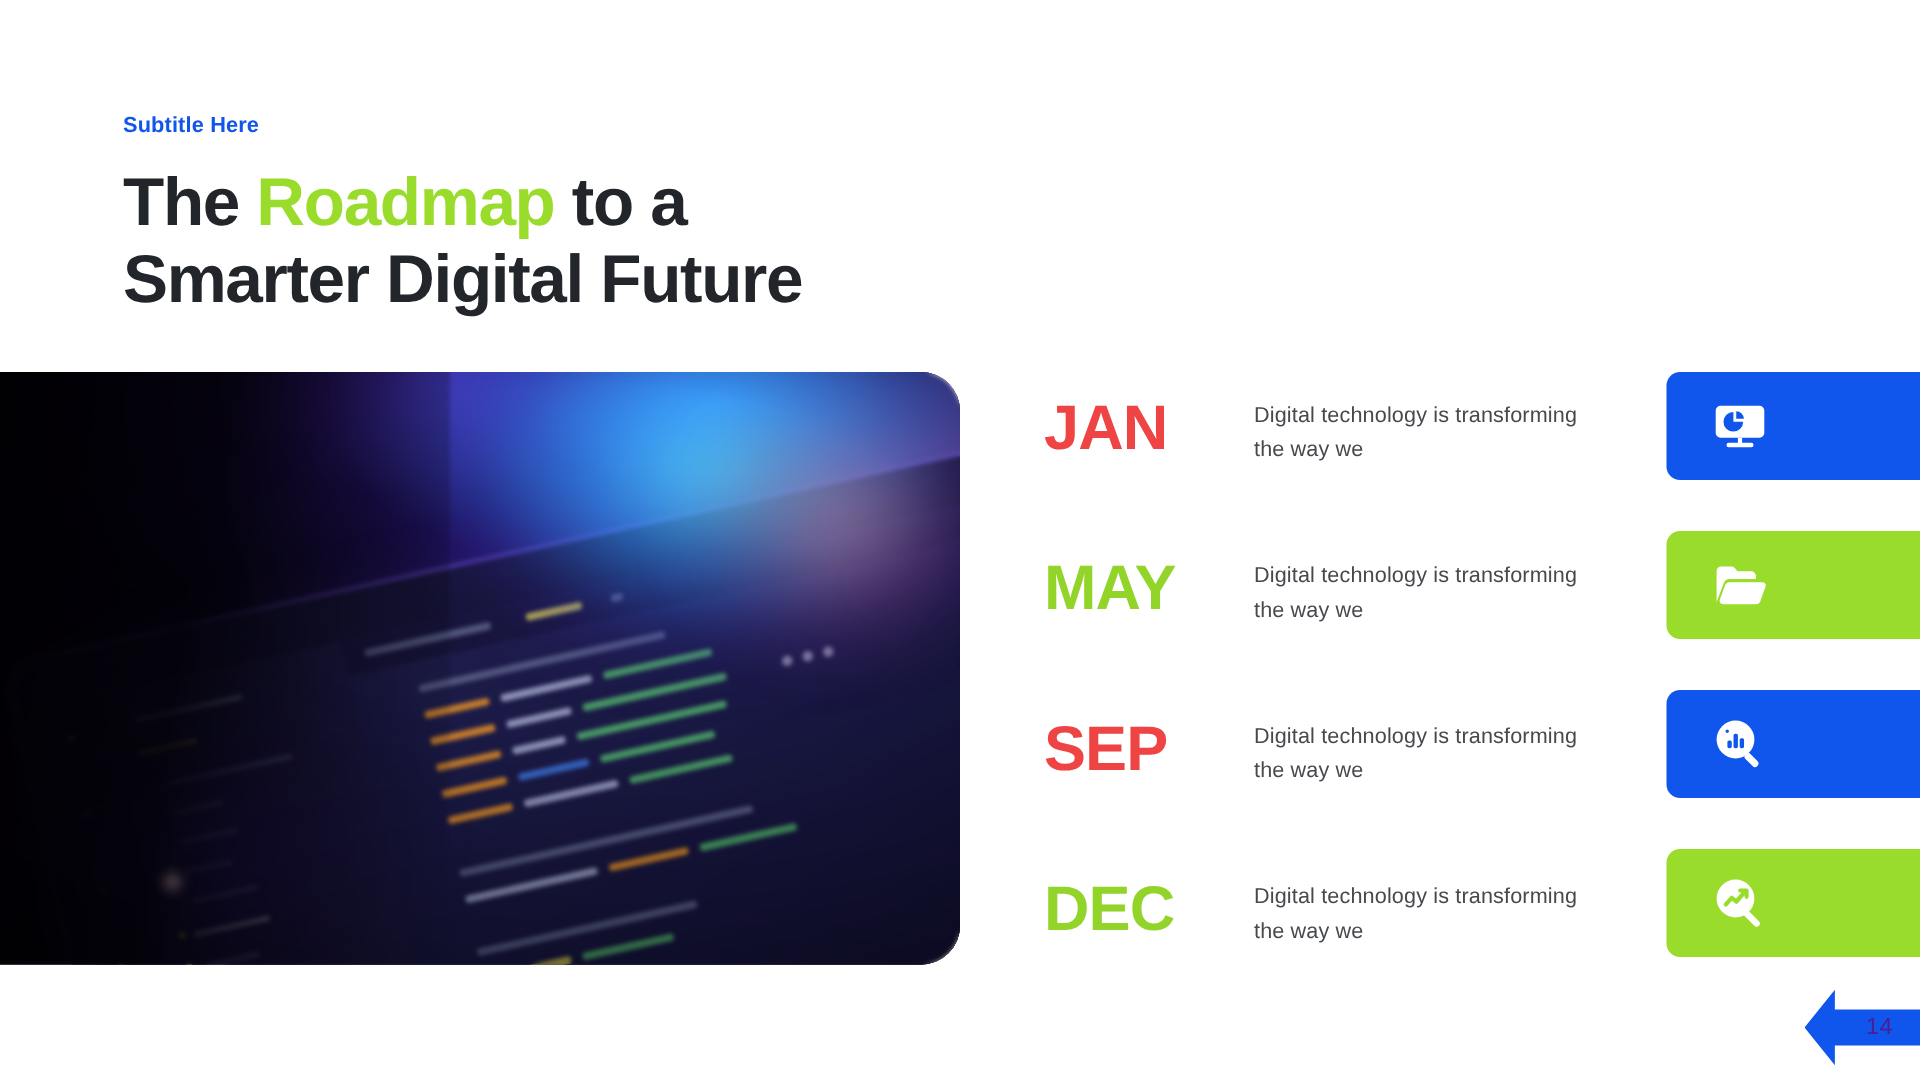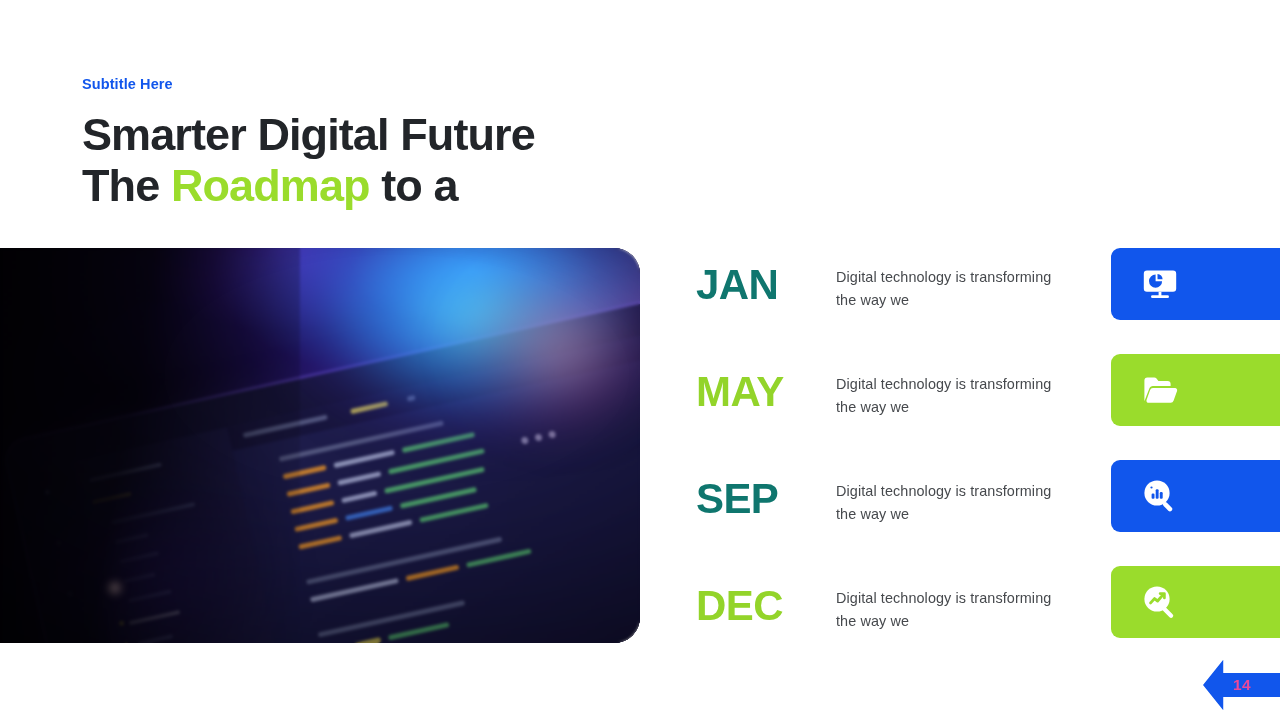--- a/index.html
+++ b/index.html
@@ -211,21 +211,21 @@
 
   .tl-month {
     position: absolute;
     left: 0;
     top: 16px;
     font-size: 42px;
     font-weight: bold;
     letter-spacing: -0.6px;
     line-height: 1;
   }
-  .m-blue  { color: #0f766e; }
+  .m-blue  { color: #ef4444; }
   .m-green { color: #93d42a; }
 
   .tl-desc {
     position: absolute;
     left: 140px;
     top: 18px;
     width: 220px;
     font-size: 14.4px;
     color: #46494d;
     line-height: 1.62;
@@ -268,38 +268,38 @@
     position: absolute;
     inset: 0;
     background: #1156ec;
     clip-path: polygon(0% 50%, 22% 8%, 22% 30%, 100% 30%, 100% 70%, 22% 70%, 22% 92%);
   }
   .pagenum .num {
     position: absolute;
     left: 30px;
     top: 15px;
     width: 40px;
-    text-align: left;
-    color: #ec4899;
+    text-align: center;
+    color: #4c1d95;
     font-size: 15.5px;
-    font-weight: bold;
+    font-weight: normal;
     line-height: 30px;
     letter-spacing: 0.3px;
   }
 </style>
 </head>
 <body>
 
 <div class="slide">
 
   <div class="heading-block">
     <div class="subtitle">Subtitle Here</div>
     <div class="title">
+      <div><span>The </span><span class="accent">Roadmap</span><span> to a</span></div>
       <div>Smarter Digital Future</div>
-      <div><span>The </span><span class="accent">Roadmap</span><span> to a</span></div>
     </div>
   </div>
 
 
   <div class="photo">
     <div class="layer ph-base"></div>
 
     <div class="ph-laptop"></div>
 
     <div class="ph-screen">

